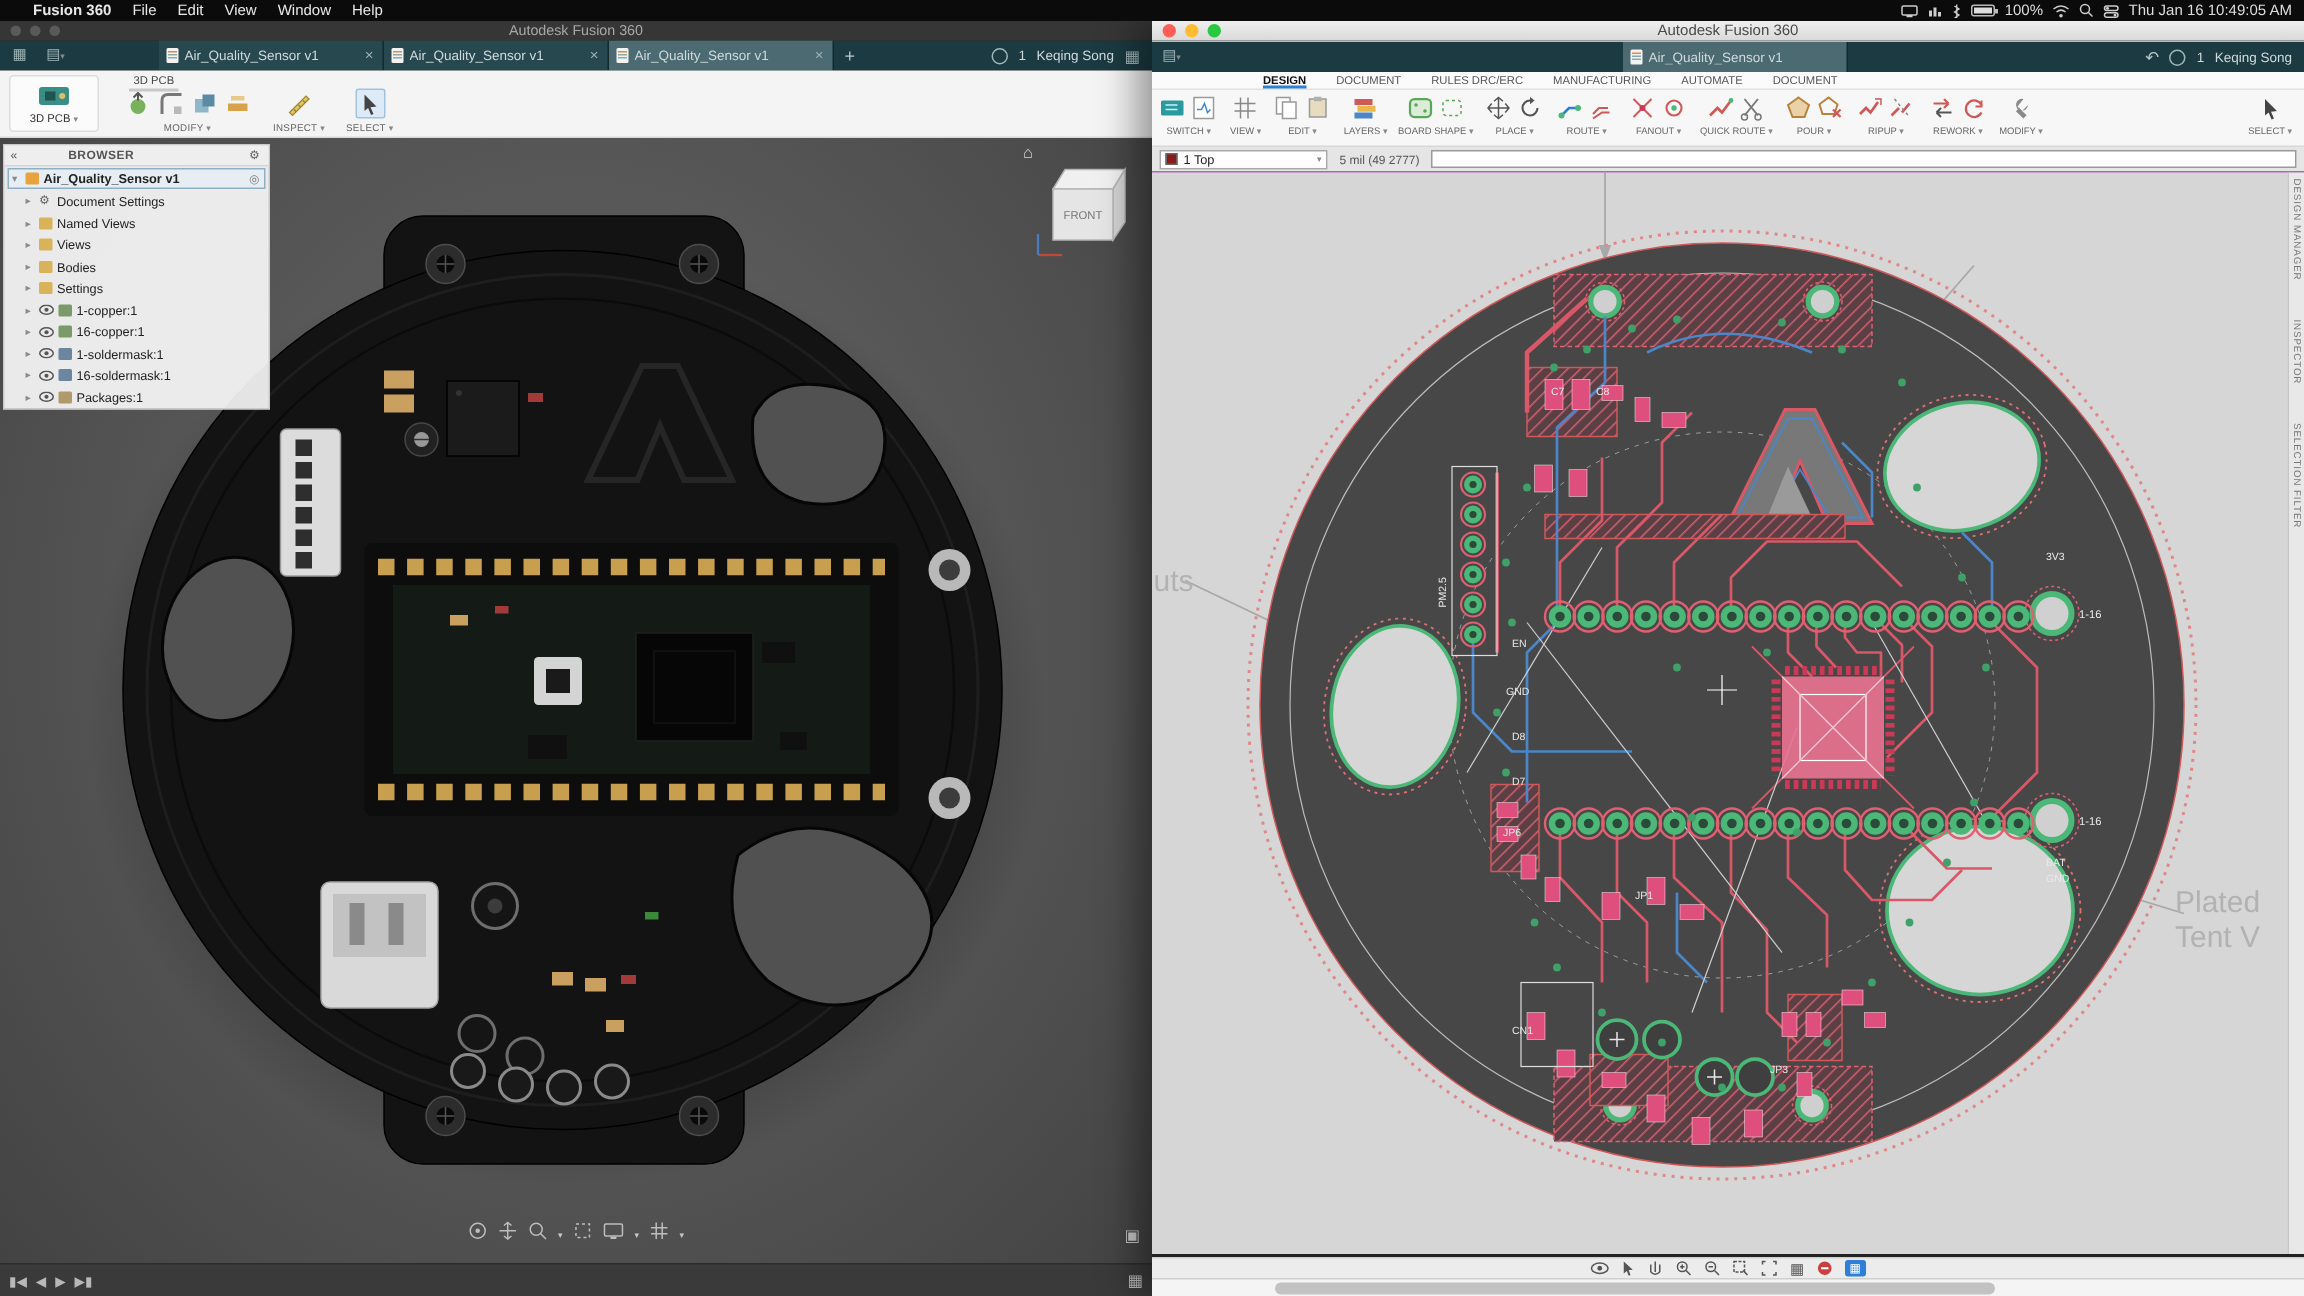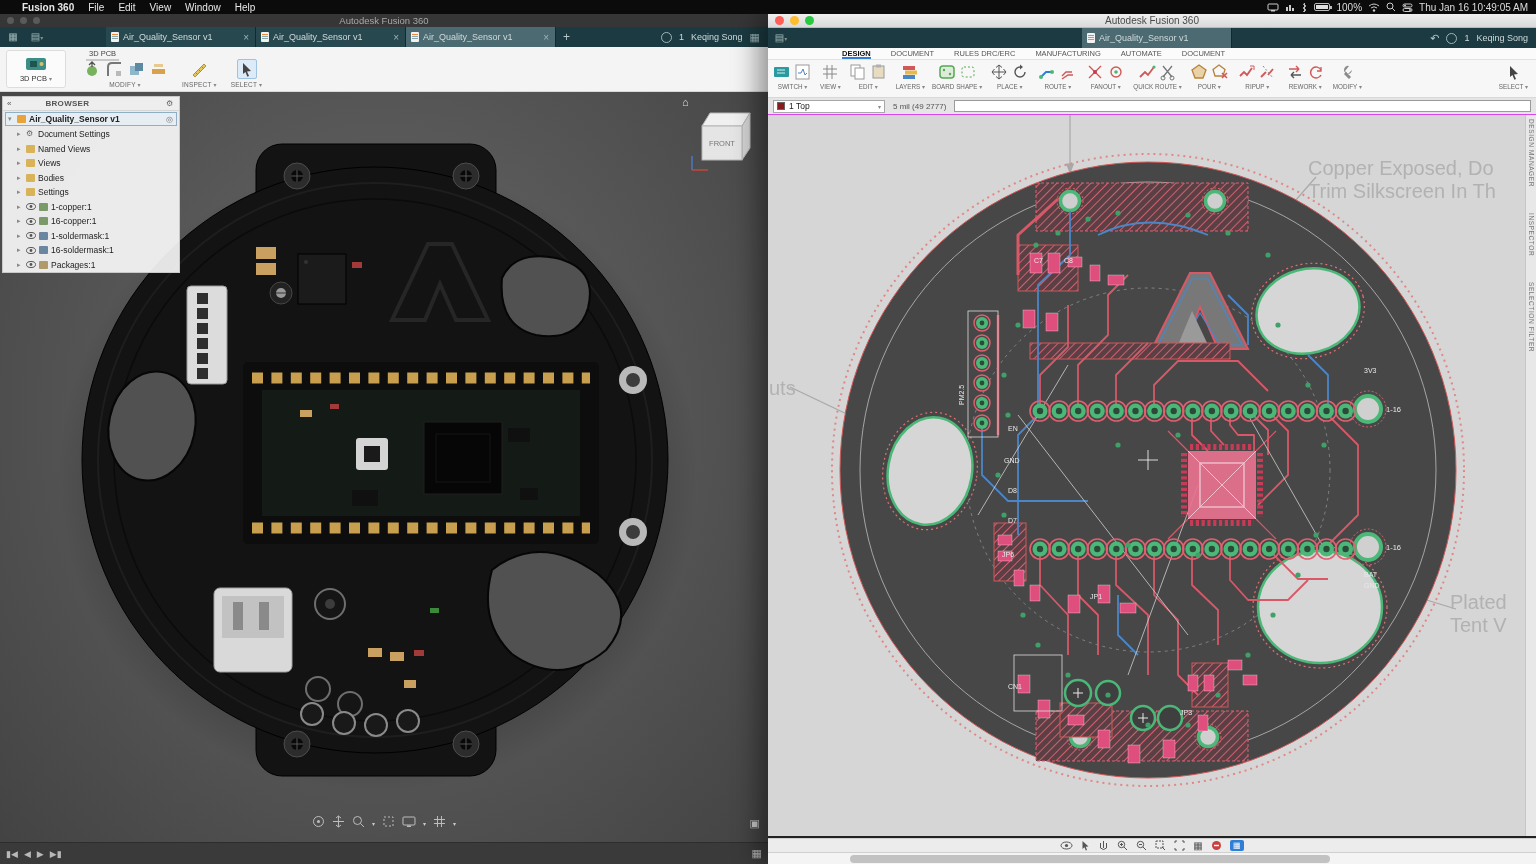--- a/index.html
+++ b/index.html
@@ -1145,24 +1145,20 @@
             <text x="412" y="600">JP3</text>
             <text x="618" y="297" font-size="7.5">1-16</text>
             <text x="618" y="435" font-size="7.5">1-16</text>
             <text x="596" y="258">3V3</text>
             <text x="596" y="462">BAT</text>
             <text x="596" y="473">GND</text>
           </g>
         </g>
       </svg>
 
-      <div class="note" style="left:540px; top:42px;">
-        <div>Copper Exposed, Do</div>
-        <div>Trim Silkscreen In Th</div>
-      </div>
       <div class="note" style="left:1px; top:262px;">
         <div>uts</div>
       </div>
       <div class="note" style="left:682px; top:476px;">
         <div>Plated</div>
         <div>Tent V</div>
       </div>
 
       <div class="side-strip">
         <span class="vlabel">DESIGN MANAGER</span>

